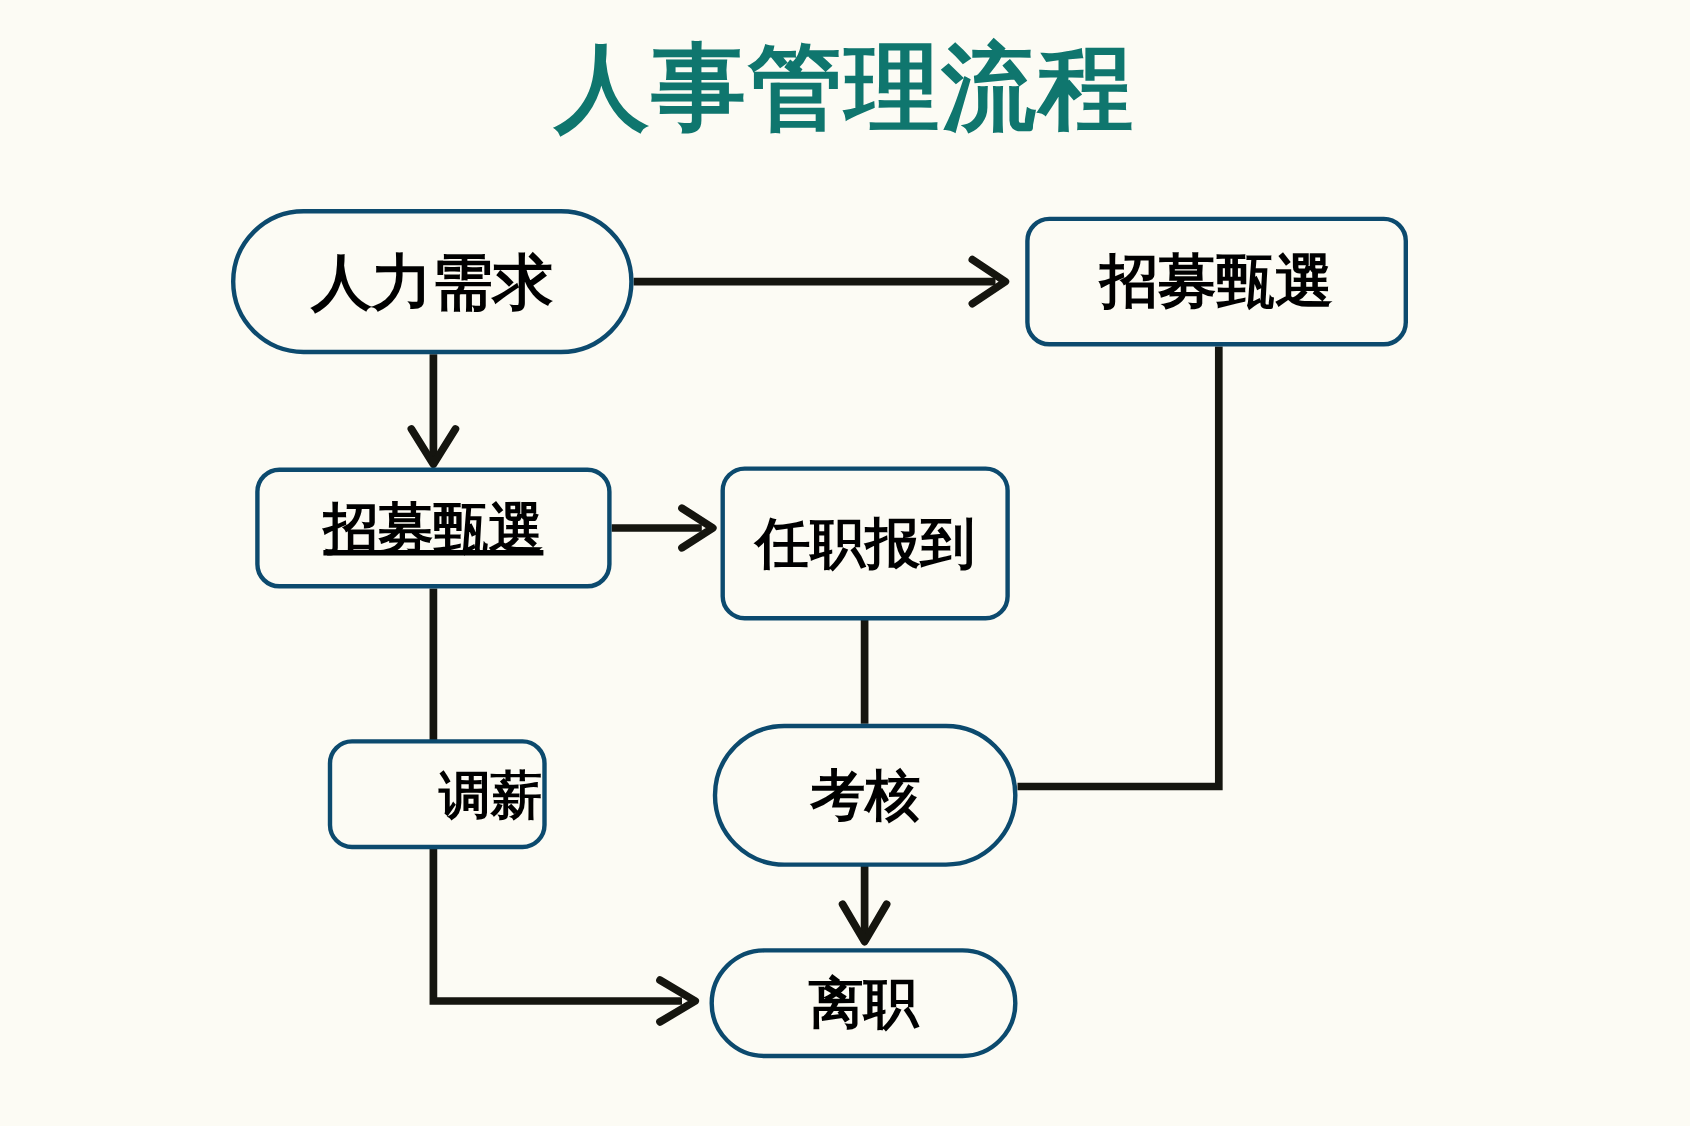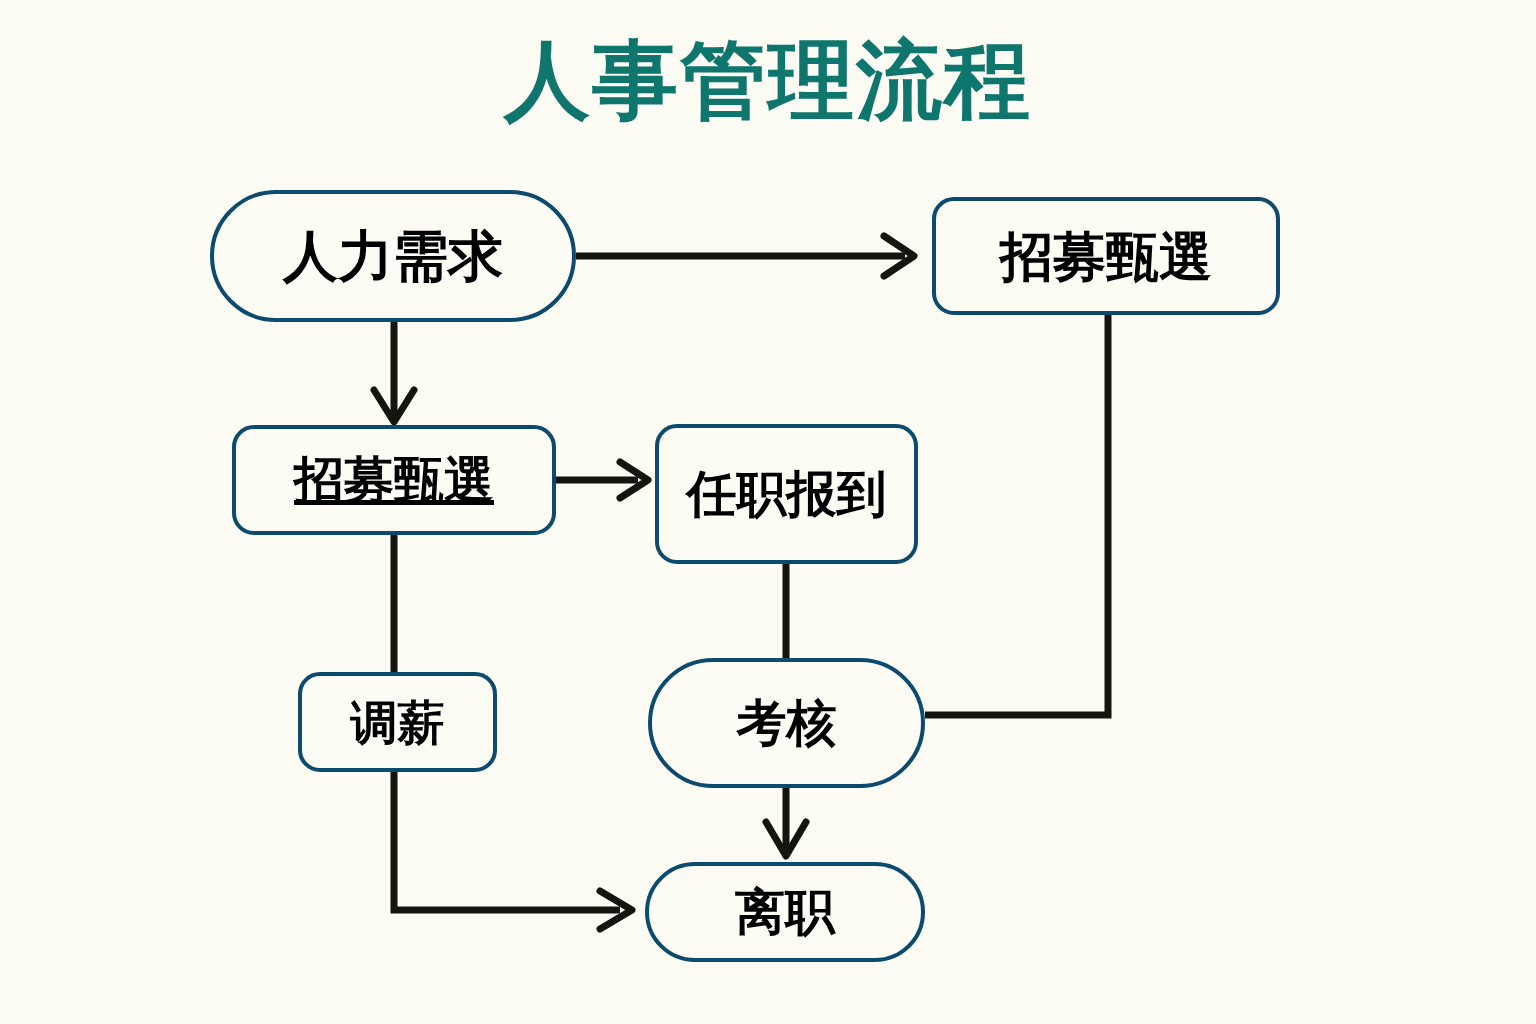--- a/index.html
+++ b/index.html
@@ -55,21 +55,21 @@
   }
   .shape-rect  { border-radius: 22px; }
   .shape-pill  { border-radius: 999px; }
 
   
   #node-hr-demand     { left:210px; top:190px;  width:366px; height:132px; font-size:55px; }
   #node-offer-notice  { left:932px; top:197px;  width:348px; height:118px; font-size:53px; }
   #node-recruitment   { left:232px; top:425px;  width:324px; height:110px; font-size:50px;text-decoration:underline; }
   #node-onboarding    { left:655px; top:408px;  width:263px; height:140px; font-size:50px;margin-top:16px; }
   #node-training      { left:988px; top:428px;  width:234px; height:110px; font-size:50px; }
-  #node-salary-adjust { left:298px; top:672px;  width:199px; height:100px; font-size:47px; }
+  #node-salary-adjust { left:298px; top:672px;  width:199px; height:100px; font-size:47px;justify-content:flex-end; }
   #node-appraisal     { left:648px; top:658px;  width:277px; height:130px; font-size:50px; }
   #node-resignation   { left:645px; top:862px;  width:280px; height:100px; font-size:50px; }
 </style>
 </head>
 <body>
 
 <div id="canvas">
 
   <div id="diagram-title">人事管理流程</div>
 

